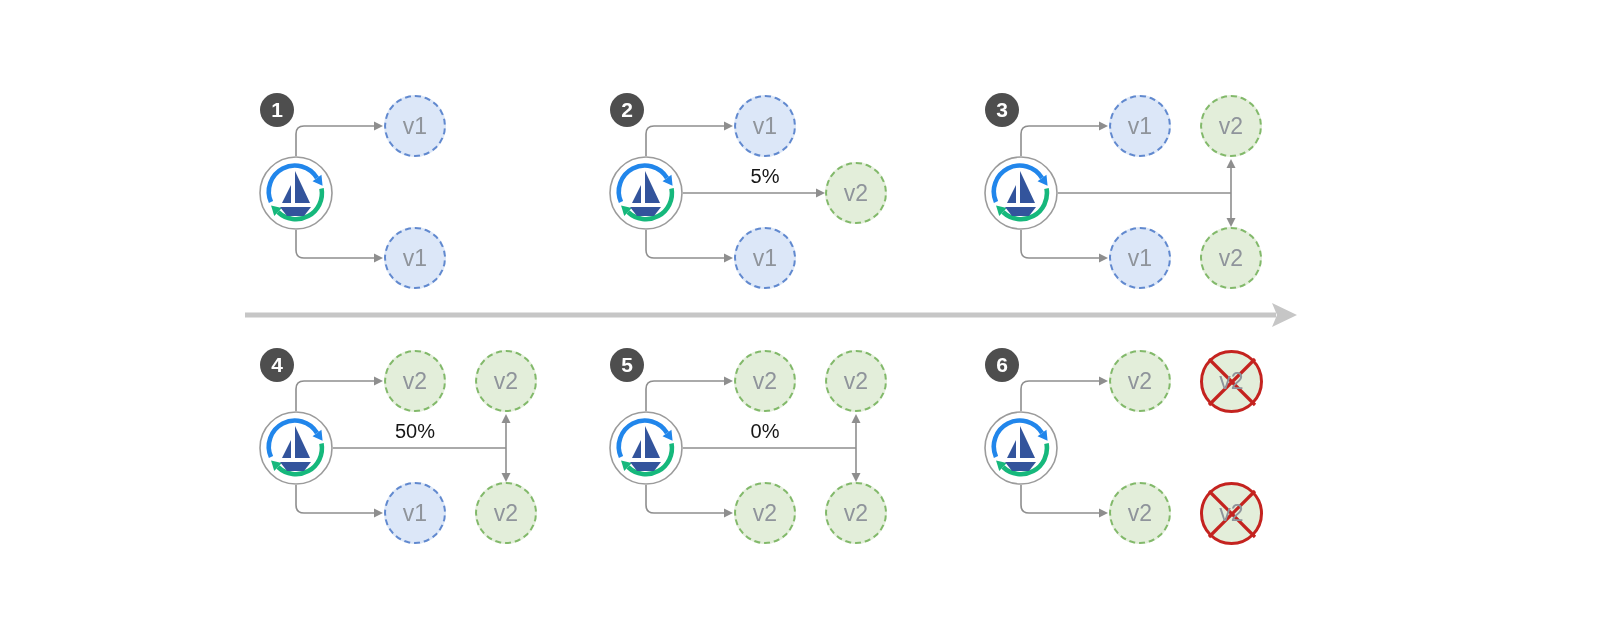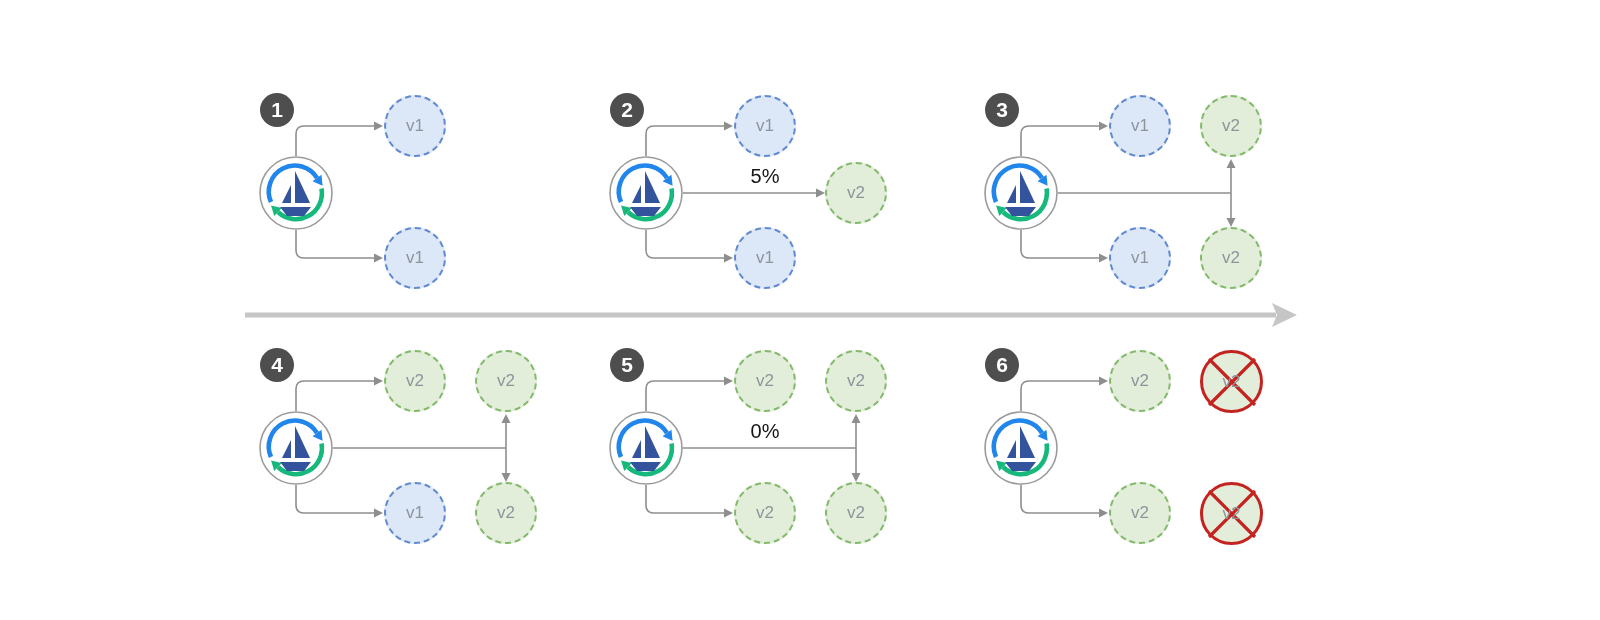--- a/index.html
+++ b/index.html
@@ -22,21 +22,21 @@
   .conn polygon{fill:var(--connector); stroke:none;}
   .badge{
     position:absolute; left:10px; top:13px; width:34px; height:34px; border-radius:50%;
     background:var(--badge-bg); color:var(--badge-text);
     display:flex; align-items:center; justify-content:center;
     font-size:21px; font-weight:bold;
   }
   .node{
     position:absolute; width:58px; height:58px; border-radius:50%;
     display:flex; align-items:center; justify-content:center;
-    font-size:17px; color:var(--node-text); box-sizing:content-box;
+    font-size:23px; color:var(--node-text); box-sizing:content-box;
   }
   .node.v1{background:var(--v1-fill); border:2px dashed var(--v1-border);}
   .node.v2{background:var(--v2-fill); border:2px dashed var(--v2-border);}
   .node.crossed{background:var(--v2-fill); border:3px solid var(--cross); width:57px; height:57px;}
   .node .xmark{position:absolute; left:-1px; top:-1px; width:60px; height:60px;}
   .node .xmark line{stroke:var(--cross); stroke-width:3.2;}
   .node span{position:relative;}
   .col-a{left:134px;} .col-b{left:225px;}
   .row-top{top:15px;} .row-bottom{top:147px;} .row-mid{top:82px;}
   .traffic-label{
@@ -181,20 +181,21 @@
         <circle class="ring" cx="38" cy="38" r="36"></circle>
         <path class="arc-blue" d="M 13 47 A 26 26 0 0 1 59 23"></path>
         <polygon class="head-blue" points="0,-5.5 0,5.5 9.5,0" transform="translate(59,23) rotate(54)"></polygon>
         <path class="arc-green" d="M 63.5 33.5 A 26 26 0 0 1 20 57"></path>
         <polygon class="head-green" points="0,-5.5 0,5.5 9.5,0" transform="translate(20,57) rotate(-137)"></polygon>
         <polygon class="boat" points="33,30 33,48 24,48"></polygon>
         <polygon class="boat" points="37,16 37,48 52,48"></polygon>
         <polygon class="boat" points="22,52 53,52 46,61 29,61"></polygon>
       </svg>
     </div>
+    <div class="traffic-label">50%</div>
     <div class="node v2 col-a row-top">
         <span>v2</span>
       </div>
     <div class="node v2 col-b row-top">
         <span>v2</span>
       </div>
     <div class="node v1 col-a row-bottom">
         <span>v1</span>
       </div>
     <div class="node v2 col-b row-bottom">

